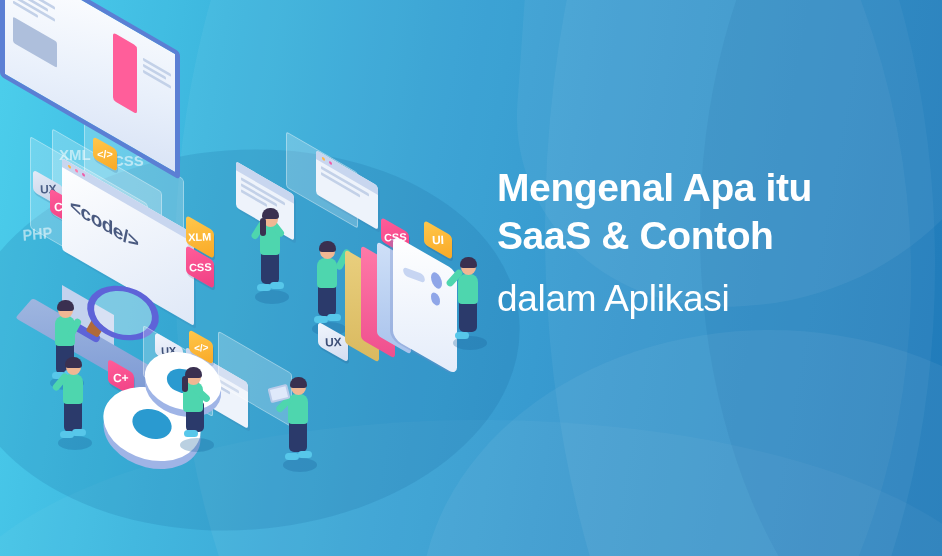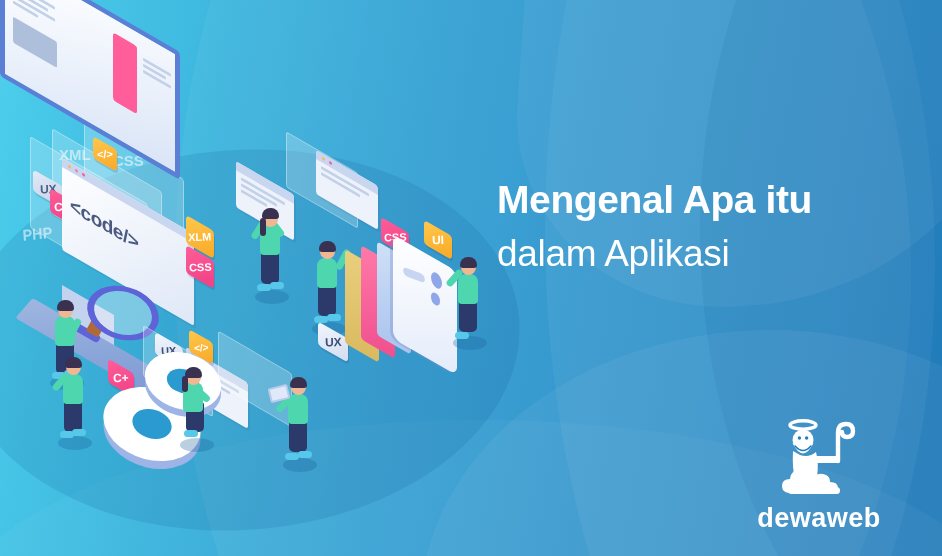--- a/index.html
+++ b/index.html
@@ -223,39 +223,39 @@
     background:#c7d5f2; transform:skewY(30deg) rotate(-12deg);
   }
   .layer {
     position:absolute; width:34px; height:94px;
     border-radius:4px; transform:skewY(30deg);
   }
 
   
   #headline {
     position:absolute;
-    left:497px; top:176px;
+    left:497px; top:164px;
     width:420px;
   }
   .h-line {
     color:#ffffff;
     font-weight:bold;
     font-size:39px;
     line-height:48px;
     letter-spacing:-0.4px;
     white-space:nowrap;
   }
   #subline {
     color:#ffffff;
     font-weight:normal;
     font-size:37px;
     line-height:48px;
     letter-spacing:-0.3px;
     white-space:nowrap;
-    margin-top:6px;
+    margin-top:15px;
   }
 
   
   #logo {
     position:absolute;
     right:58px; bottom:22px;
     width:130px;
     text-align:center;
   }
   #logo-mark { display:block; margin:0 auto; }
@@ -498,40 +498,18 @@
       <div class="p-body" style="left:3px; top:16px;"></div>
       <div class="p-arm" style="left:-4px; top:10px; transform:rotate(42deg);"></div>
       <div class="p-head" style="left:6px; top:2px;"></div>
       <div class="p-hair" style="left:5px; top:-1px;"></div>
     </div>
 
   </div>
 
   <div id="headline">
     <div class="h-line">Mengenal Apa itu</div>
+    <div class="h-line">SaaS &amp; Contoh</div>
     <div id="subline">dalam Aplikasi</div>
   </div>
 
-  <div id="logo">
-    <svg id="logo-mark" width="86" height="84" viewBox="0 0 86 84">
-
-      <ellipse cx="27" cy="8" rx="13" ry="4.2" fill="none" stroke="#ffffff" stroke-width="3.4"></ellipse>
-
-      <circle cx="27" cy="23" r="10.5" fill="#ffffff"></circle>
-      <circle cx="23.4" cy="21" r="1.7" fill="#1b7fc0"></circle>
-      <circle cx="30.6" cy="21" r="1.7" fill="#1b7fc0"></circle>
-
-      <path d="M16.5 26 Q27 47 37.5 26 Q27 34 16.5 26 Z" fill="#ffffff"></path>
-      <path d="M19 29 Q27 38 35 29" fill="none" stroke="#1b7fc0" stroke-width="1.6" stroke-linecap="round"></path>
-
-      <path d="M17 34 Q16 52 19 60 L41 60 Q43 46 40 35 Q33 41 24 38 Z" fill="#ffffff"></path>
-
-      <path d="M38 39 L62 39 L62 46 L38 46 Z" fill="#ffffff"></path>
-
-      <path d="M62 44 L62 16 Q62 7 70 7 Q77 7 77 14 Q77 20 71 20 Q66 20 66 15" fill="none" stroke="#ffffff" stroke-width="4.4" stroke-linecap="round"></path>
-
-      <path d="M14 76 Q6 76 6 69 Q6 62 14 62 Q15 52 26 52 Q36 52 39 60 Q41 56 47 57 Q54 58 54 65 Q62 65 62 71 Q62 76 55 76 Z" fill="#ffffff"></path>
-      <rect x="12" y="70" width="52" height="7" rx="3.5" fill="#ffffff"></rect>
-    </svg>
-    <div id="logo-word">dewaweb</div>
-  </div>
 
 </div>
 
 </body></html>

